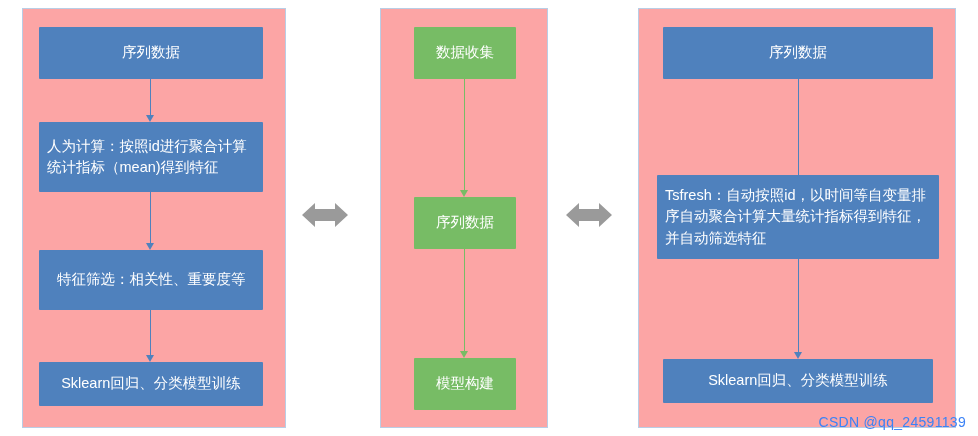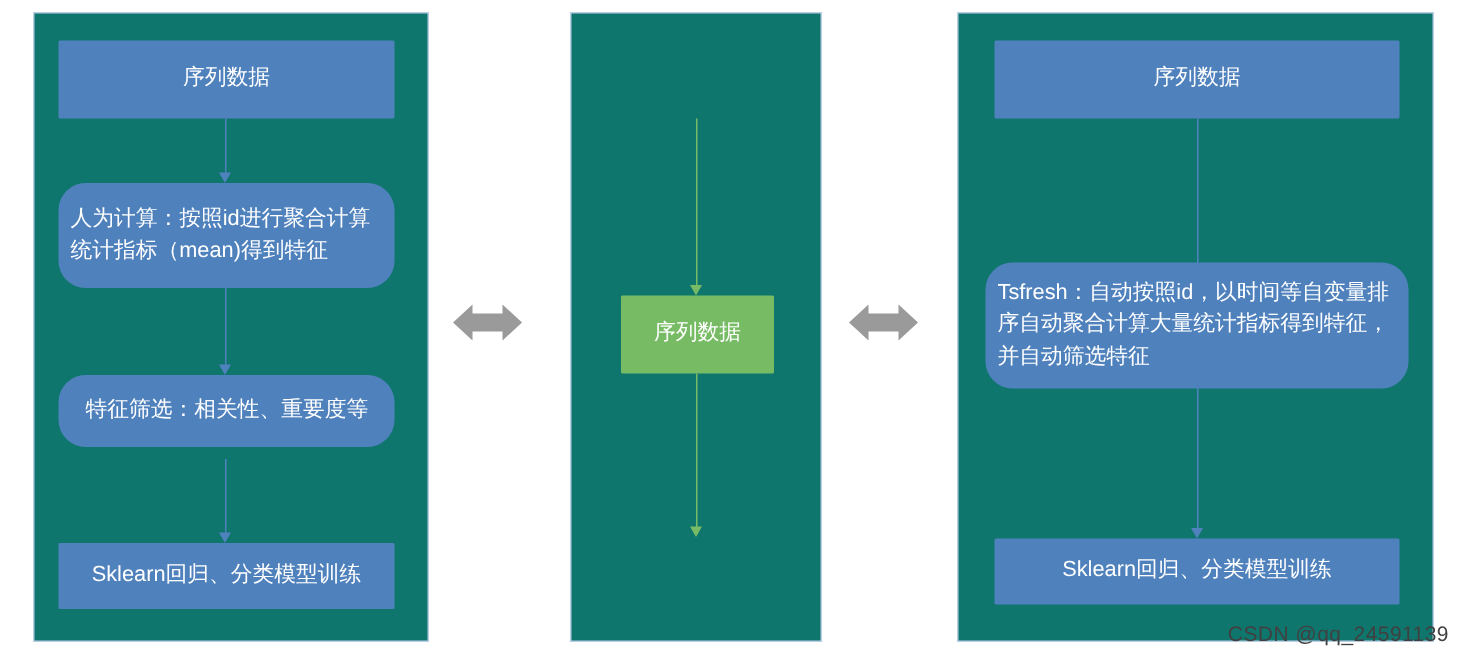--- a/index.html
+++ b/index.html
@@ -16,21 +16,21 @@
   }
   #canvas {
     position: relative;
     width: 978px;
     height: 436px;
   }
   .panel {
     position: absolute;
     top: 8px;
     height: 420px;
-    background: #0f766e;
+    background: #fca5a5;
     border: 1px solid #b9cde5;
     box-sizing: border-box;
   }
   .panel-left  { left: 22px;  width: 264px; }
   .panel-mid   { left: 380px; width: 168px; }
   .panel-right { left: 638px; width: 318px; }
 
   .node {
     position: absolute;
     box-sizing: border-box;
@@ -42,21 +42,20 @@
     font-size: 14.5px;
     line-height: 1.45;
     padding: 4px 8px;
     border-radius: 1px;
   }
   .node.blue  { background: #4f81bd; }
   .node.green { background: #77bc65; }
   .node.left-align {
     justify-content: flex-start;
     text-align: left;
-    border-radius: 18px;
   }
 
   
   .vline {
     position: absolute;
     width: 1px;
     background: #4f81bd;
   }
   .vline.green-line { background: #77bc65; }
   .arrowhead {
@@ -71,65 +70,67 @@
   
   .dbl-arrow {
     position: absolute;
     width: 46px;
     height: 30px;
   }
   .watermark {
     position: absolute;
     right: 12px;
     bottom: 6px;
-    color: #404040;
+    color: #3b82f6;
     font-size: 14px;
     letter-spacing: 0.3px;
   }
 </style>
 </head>
 <body>
 
 <div id="canvas">
 
   <div class="panel panel-left">
     <div class="node blue" style="left: 16px; top: 18px; width: 224px; height: 52px;">序列数据</div>
 
     <div class="vline" style="left: 127px; top: 70px; height: 39px;"></div>
     <div class="arrowhead" style="left: 123px; top: 106px;"></div>
 
     <div class="node blue left-align" style="left: 16px; top: 113px; width: 224px; height: 70px;">人为计算：按照id进行聚合计算统计指标（mean)得到特征</div>
 
     <div class="vline" style="left: 127px; top: 183px; height: 54px;"></div>
     <div class="arrowhead" style="left: 123px; top: 234px;"></div>
 
-    <div class="node blue left-align" style="left: 16px; top: 241px; width: 224px; height: 48px; padding-left: 18px;">特征筛选：相关性、重要度等</div>
+    <div class="node blue left-align" style="left: 16px; top: 241px; width: 224px; height: 60px; padding-left: 18px;">特征筛选：相关性、重要度等</div>
 
     <div class="vline" style="left: 127px; top: 297px; height: 52px;"></div>
     <div class="arrowhead" style="left: 123px; top: 346px;"></div>
 
     <div class="node blue" style="left: 16px; top: 353px; width: 224px; height: 44px;">Sklearn回归、分类模型训练</div>
   </div>
 
   <div class="dbl-arrow" style="left: 302px; top: 200px;">
     <svg width="46" height="30" viewBox="0 0 46 30">
       <polygon points="0,15 13,3 13,9 33,9 33,3 46,15 33,27 33,21 13,21 13,27" fill="#9a9a9a"></polygon>
     </svg>
   </div>
 
   <div class="panel panel-mid">
+    <div class="node green" style="left: 33px; top: 18px; width: 102px; height: 52px;">数据收集</div>
 
     <div class="vline green-line" style="left: 83px; top: 70px; height: 114px;"></div>
     <div class="arrowhead green-head" style="left: 79px; top: 181px;"></div>
 
     <div class="node green" style="left: 33px; top: 188px; width: 102px; height: 52px;">序列数据</div>
 
     <div class="vline green-line" style="left: 83px; top: 240px; height: 105px;"></div>
     <div class="arrowhead green-head" style="left: 79px; top: 342px;"></div>
 
+    <div class="node green" style="left: 33px; top: 349px; width: 102px; height: 52px;">模型构建</div>
   </div>
 
   <div class="dbl-arrow" style="left: 566px; top: 200px;">
     <svg width="46" height="30" viewBox="0 0 46 30">
       <polygon points="0,15 13,3 13,9 33,9 33,3 46,15 33,27 33,21 13,21 13,27" fill="#9a9a9a"></polygon>
     </svg>
   </div>
 
   <div class="panel panel-right">
     <div class="node blue" style="left: 24px; top: 18px; width: 270px; height: 52px;">序列数据</div>

